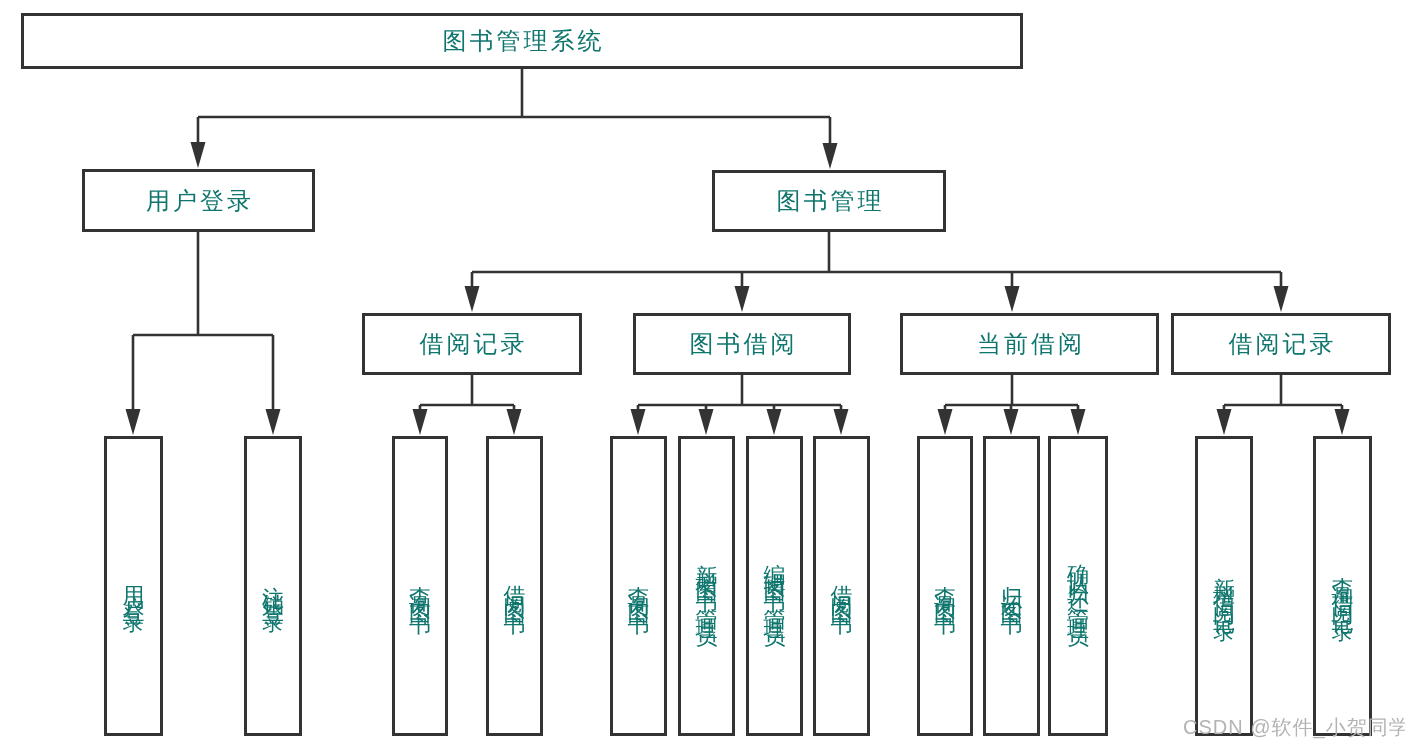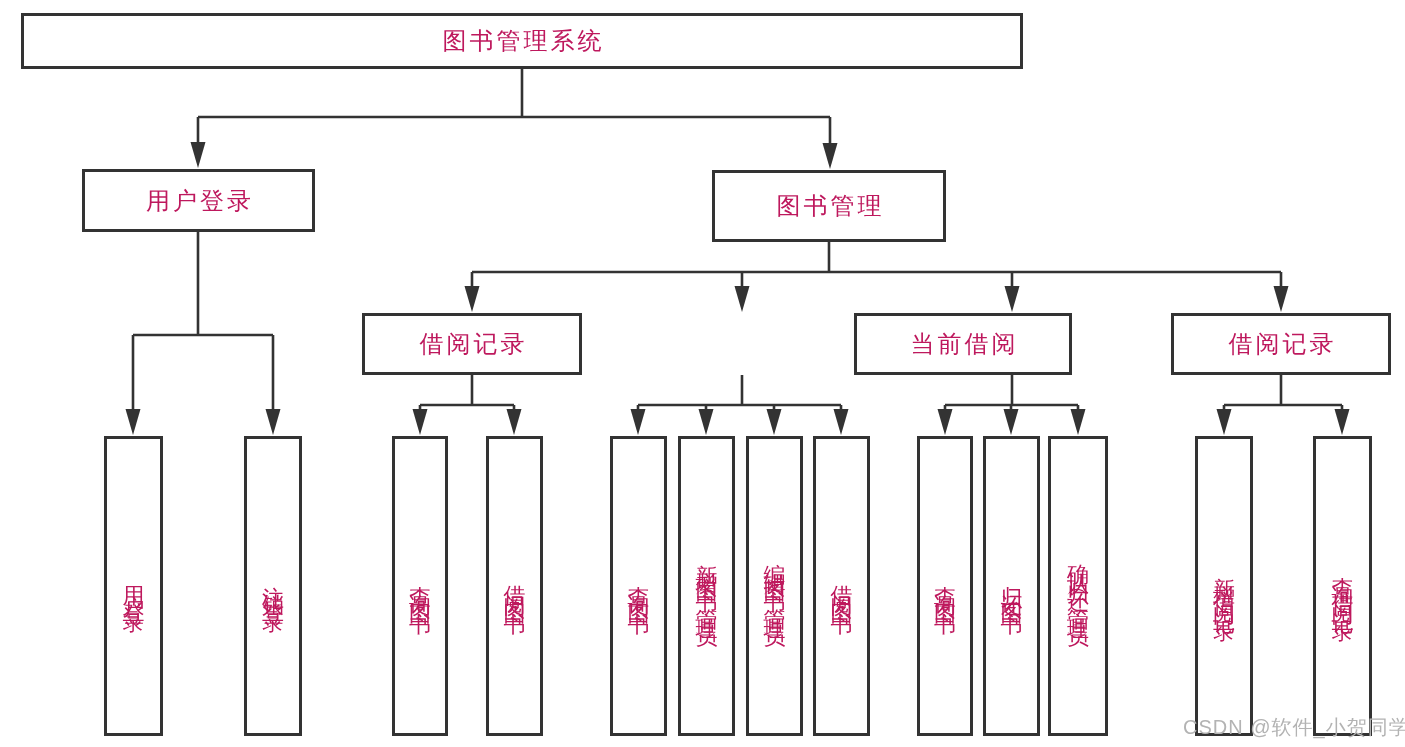--- a/index.html
+++ b/index.html
@@ -19,21 +19,21 @@
     position: absolute;
     left: 0; top: 0;
     width: 1405px; height: 747px;
     pointer-events: none;
   }
   .node {
     position: absolute;
     box-sizing: border-box;
     border: 3px solid #333333;
     background: #ffffff;
-    color: #be185d;
+    color: #0f766e;
     display: flex;
     align-items: center;
     justify-content: center;
     text-align: center;
     z-index: 2;
   }
   .h-node {
     font-size: 24px;
     letter-spacing: 3px;
     text-indent: 3px;
@@ -98,24 +98,25 @@
       <polygon points="1003.5,409 1018.5,409 1011,435"></polygon>
       <polygon points="1070.5,409 1085.5,409 1078,435"></polygon>
       <polygon points="1216.5,409 1231.5,409 1224,435"></polygon>
       <polygon points="1334.5,409 1349.5,409 1342,435"></polygon>
     </g>
   </svg>
 
   <div class="node h-node" style="left:21px;top:13px;width:1002px;height:56px;">图书管理系统</div>
 
   <div class="node h-node" style="left:82px;top:169px;width:233px;height:63px;">用户登录</div>
-  <div class="node h-node" style="left:712px;top:170px;width:234px;height:72px;">图书管理</div>
+  <div class="node h-node" style="left:712px;top:170px;width:234px;height:62px;">图书管理</div>
 
   <div class="node h-node" style="left:362px;top:313px;width:220px;height:62px;">借阅记录</div>
-  <div class="node h-node" style="left:854px;top:313px;width:218px;height:62px;text-align:right;">当前借阅</div>
+  <div class="node h-node" style="left:633px;top:313px;width:218px;height:62px;">图书借阅</div>
+  <div class="node h-node" style="left:900px;top:313px;width:259px;height:62px;text-align:right;">当前借阅</div>
   <div class="node h-node" style="left:1171px;top:313px;width:220px;height:62px;">借阅记录</div>
 
   <div class="node v-node" style="left:104px;top:436px;width:59px;height:300px;">用户登录</div>
   <div class="node v-node" style="left:244px;top:436px;width:58px;height:300px;">注销登录</div>
 
   <div class="node v-node" style="left:392px;top:436px;width:56px;height:300px;">查询图书</div>
   <div class="node v-node" style="left:486px;top:436px;width:57px;height:300px;">借阅图书</div>
 
   <div class="node v-node" style="left:610px;top:436px;width:57px;height:300px;">查询图书</div>
   <div class="node v-node" style="left:678px;top:436px;width:57px;height:300px;">新增图书（管理员）</div>

